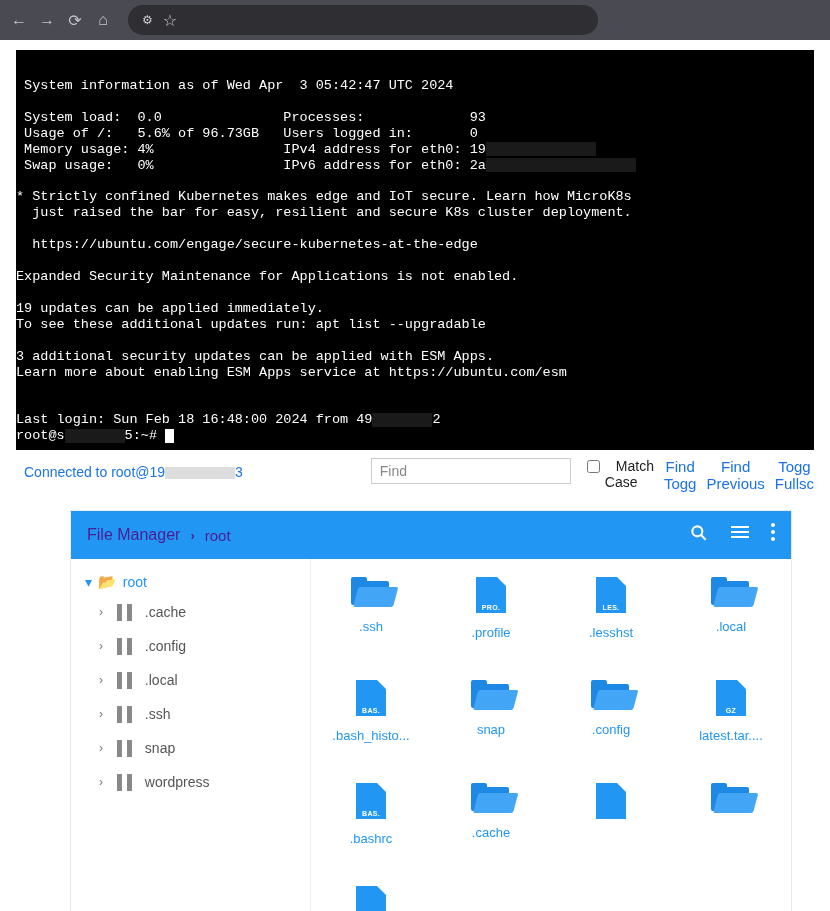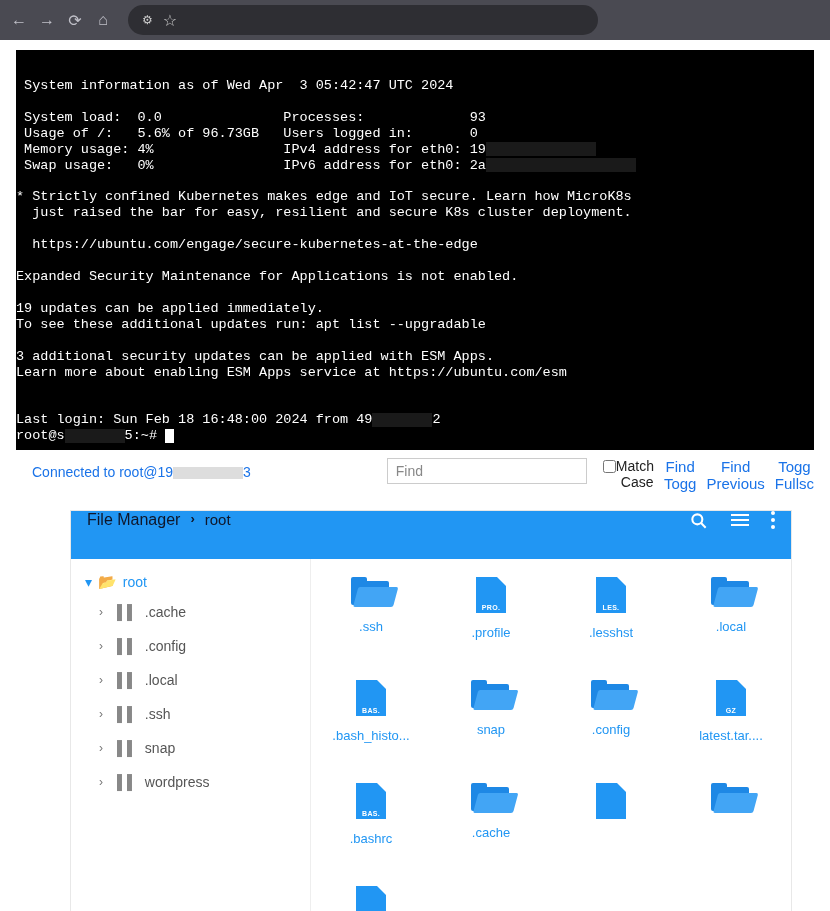--- a/index.html
+++ b/index.html
@@ -12,31 +12,31 @@
   .addr-icon { margin-right: 10px; font-size: 12px; color:#ccc; }
   .addr-text { flex: 1; font-size: 14px; color: #e8e8e8; }
   .star { color: #ccc; font-size: 16px; }
 
   
   .terminal { background: #000; color: #fff; font-family: "Courier New", monospace; font-size: 13.5px; line-height: 1.18; padding: 12px 10px 6px 0; margin: 10px 16px 4px 16px; white-space: pre; overflow: hidden; }
   .term-cursor { display:inline-block; width:9px; height:14px; background:#fff; vertical-align:middle; }
   .pixel-block { display:inline-block; background:#1a1a1a; height:14px; vertical-align:middle; }
 
   
-  .status-row { display: flex; align-items: flex-start; padding: 4px 16px 0 32px; gap: 10px; }
+  .status-row { display: flex; align-items: flex-start; padding: 4px 16px 0 24px; gap: 10px; }
   .conn-text { color: #1a73e8; font-size: 14px; padding-top: 6px; flex-shrink:0; }
   .find-input { width: 200px; height: 26px; border: 1px solid #ccc; padding: 2px 8px; font-size: 14px; color:#888; display:flex; align-items:center; margin-left:auto; }
   .match-col { display: flex; flex-direction: column; font-size: 14px; color:#222; margin-left:6px; }
-  .match-col label { display:flex; align-items:center; gap:0; }
+  .match-col label { display:flex; align-items:center; gap:16px; }
   .link-col { color: #1a73e8; font-size: 15px; display:flex; flex-direction:column; align-items:center; }
   .link-col span { cursor:pointer; }
 
   
   .fm-wrap { margin: 18px 16px 0 70px; border:1px solid #e8e8e8; width: 722px; }
-  .fm-header { background: #2196f3; color:#0f172a; height:48px; display:flex; padding:0 16px; }
+  .fm-header { background: #2196f3; color:#4c1d95; height:48px; display:flex; align-items:center; padding:0 16px; }
   .fm-title { font-size:16px; }
   .fm-chevron { margin: 0 10px; font-weight:bold; }
   .fm-loc { font-size:15px; }
   .fm-header-right { margin-left:auto; display:flex; gap:22px; font-size:18px; }
   .fm-body { display:flex; background:#fff; }
   .fm-sidebar { width: 240px; border-right:1px solid #eee; padding: 10px 8px 10px 8px; }
   .tree-root { display:flex; align-items:center; gap:6px; color:#2196f3; font-size:14px; padding:4px 6px; }
   .tree-root .car { color:#2196f3; }
   .tree-item { display:flex; align-items:center; gap:8px; color:#555; font-size:14px; padding:9px 6px 9px 20px; cursor:pointer; }
   .tree-item .chev { color:#777; font-size:12px; width:10px; }

